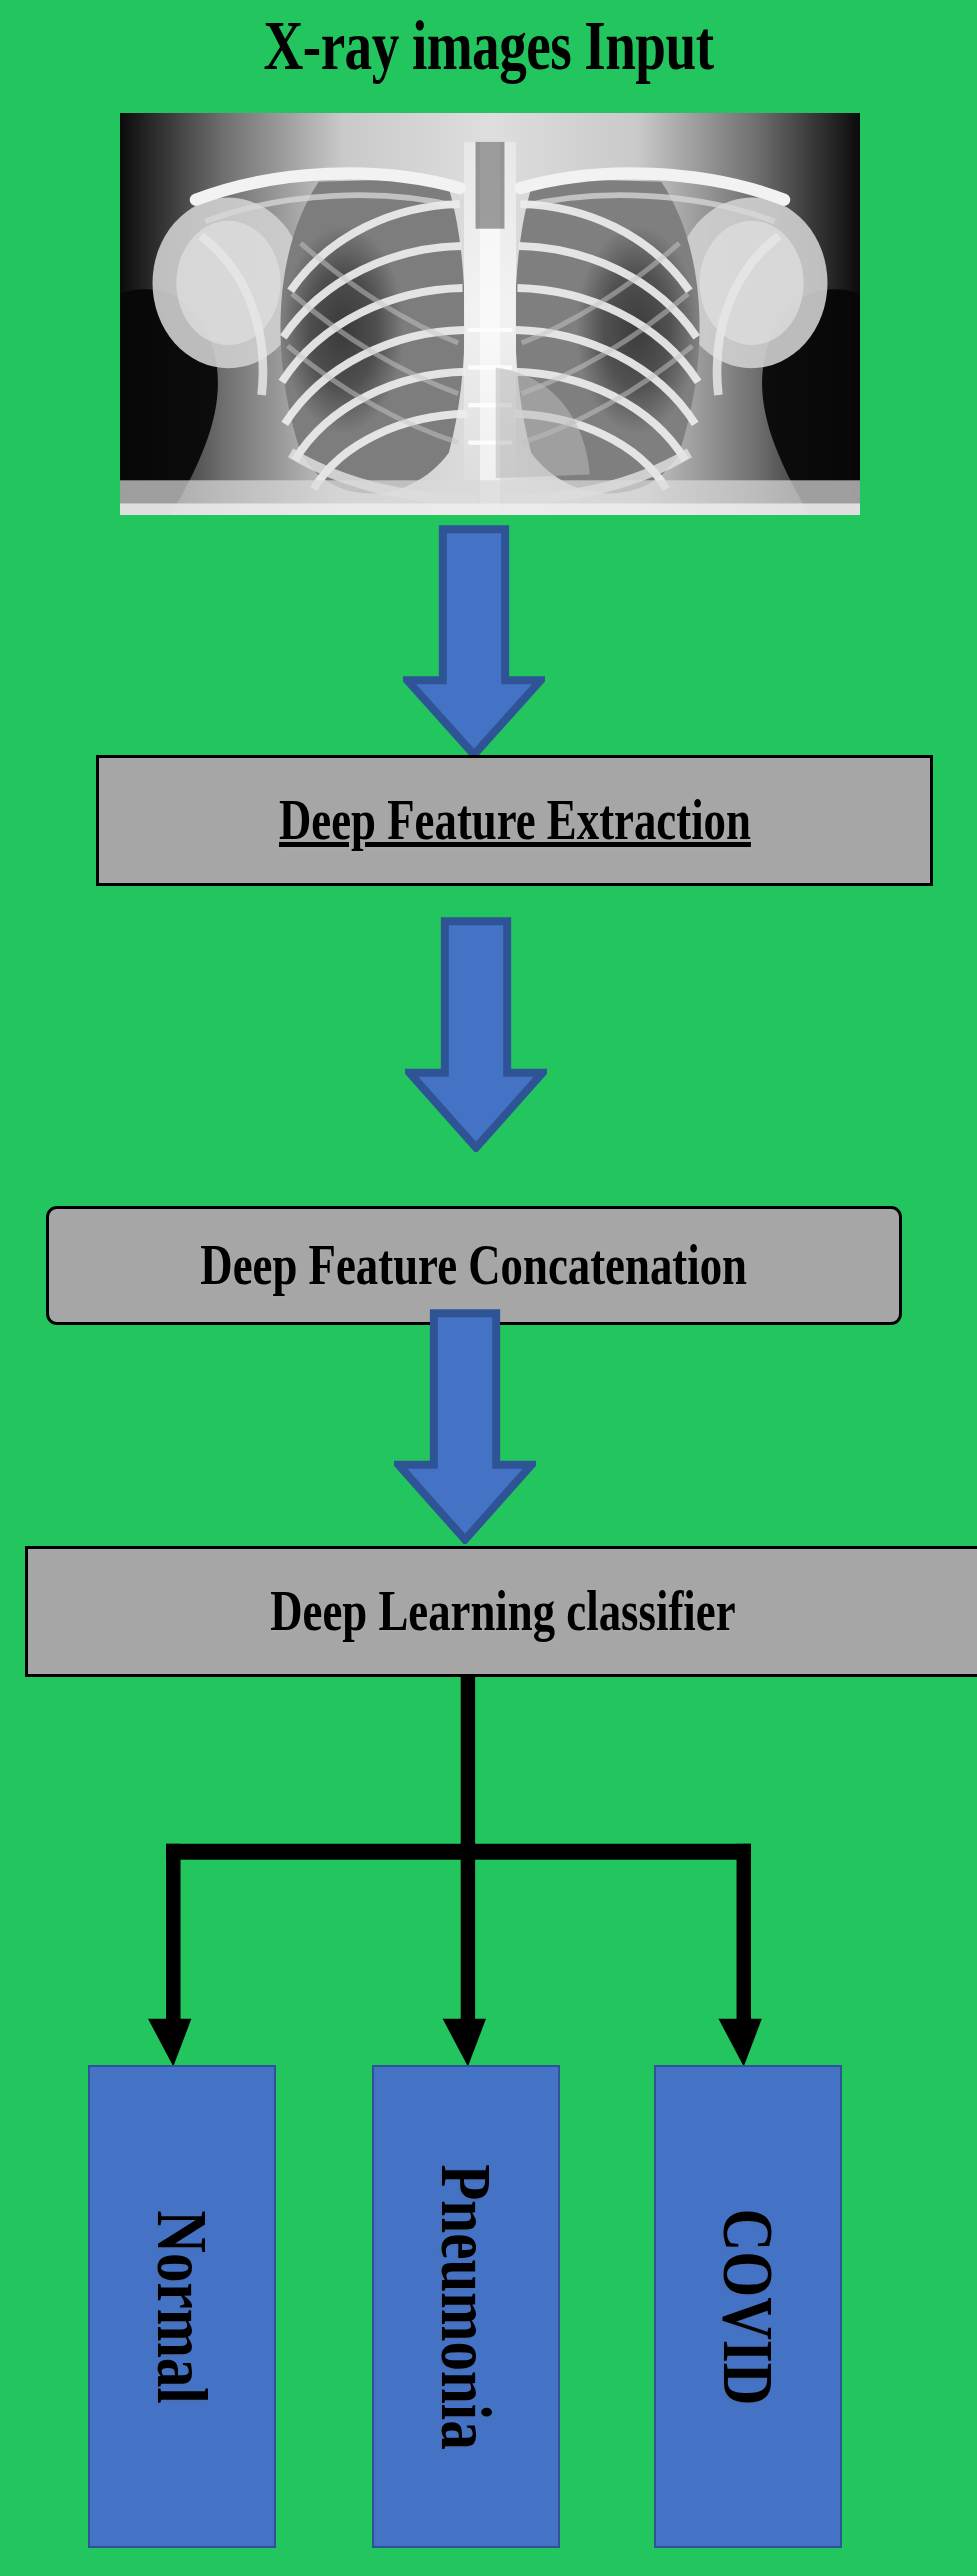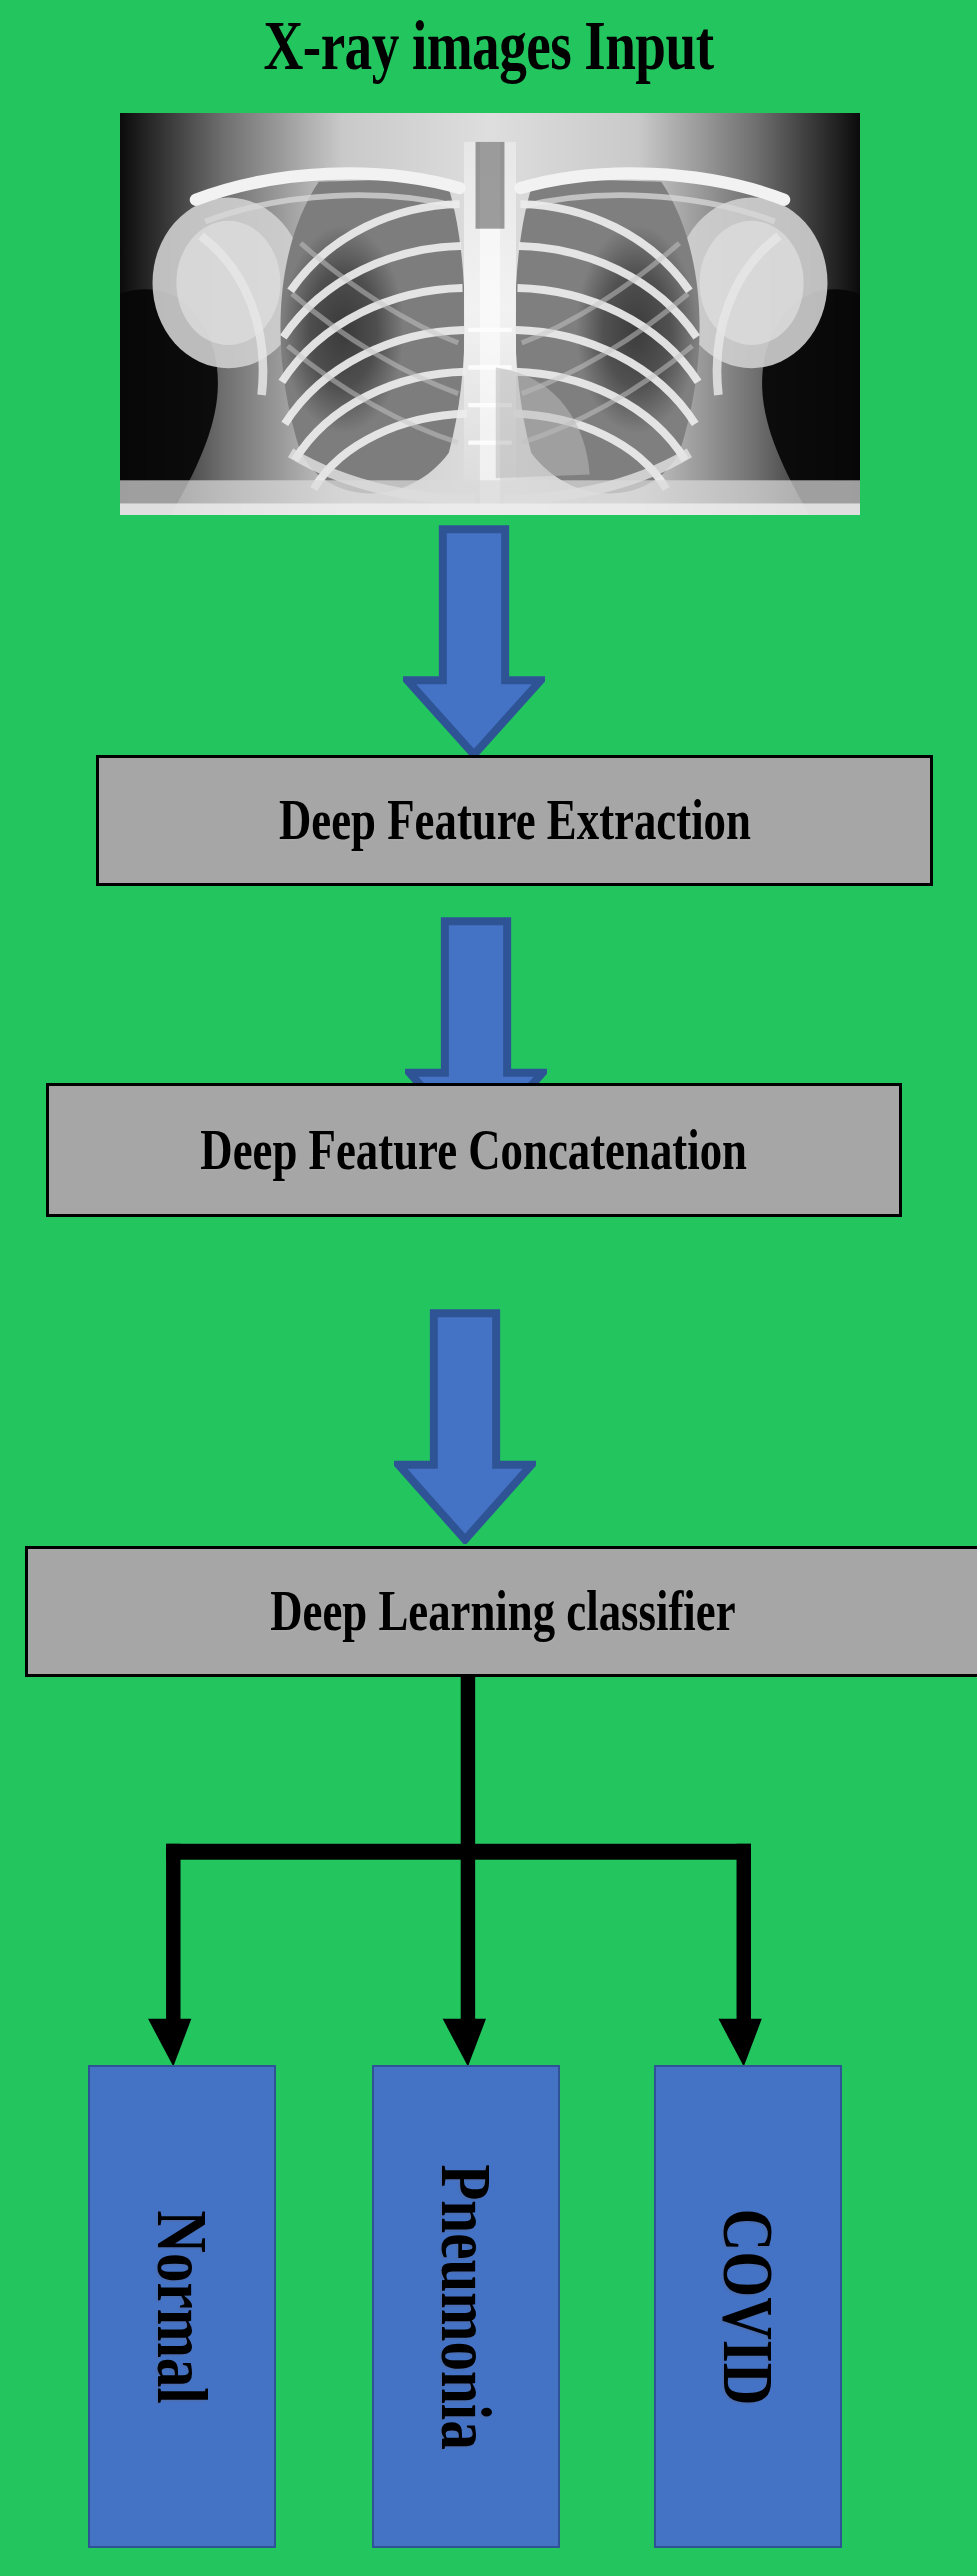--- a/index.html
+++ b/index.html
@@ -63,22 +63,22 @@
     font-family: "Liberation Serif", "DejaVu Serif", serif;
     font-weight: bold;
     font-size: 56px;
     line-height: 59px;
     color: #000000;
     white-space: nowrap;
     transform: scaleX(0.80);
     text-shadow: 2.2px 2.2px 0 rgba(170,170,170,0.75);
   }
 
-  #box-extraction   { left: 96px; top: 755px; width: 837px; height: 131px; }
-  #box-concatenation{ left: 46px;  top: 1083px; width: 856px; height: 134px; }
+  #box-extraction   { left: 96px; top: 755px; width: 837px; height: 131px; text-decoration: underline; }
+  #box-concatenation{ left: 46px;  top: 1206px; width: 856px; height: 119px; border-radius: 11px; }
   #box-classifier   { left: 25px;  top: 1546px; width: 956px; height: 131px; }
 
   
   .block-arrow {
     position: absolute;
   }
   .block-arrow svg { display: block; width: 100%; height: 100%; }
 
   #arrow-1 { left: 403px; top: 525px;  width: 142px; height: 234px; }
   #arrow-2 { left: 405px; top: 917px; width: 142px; height: 235px; }

